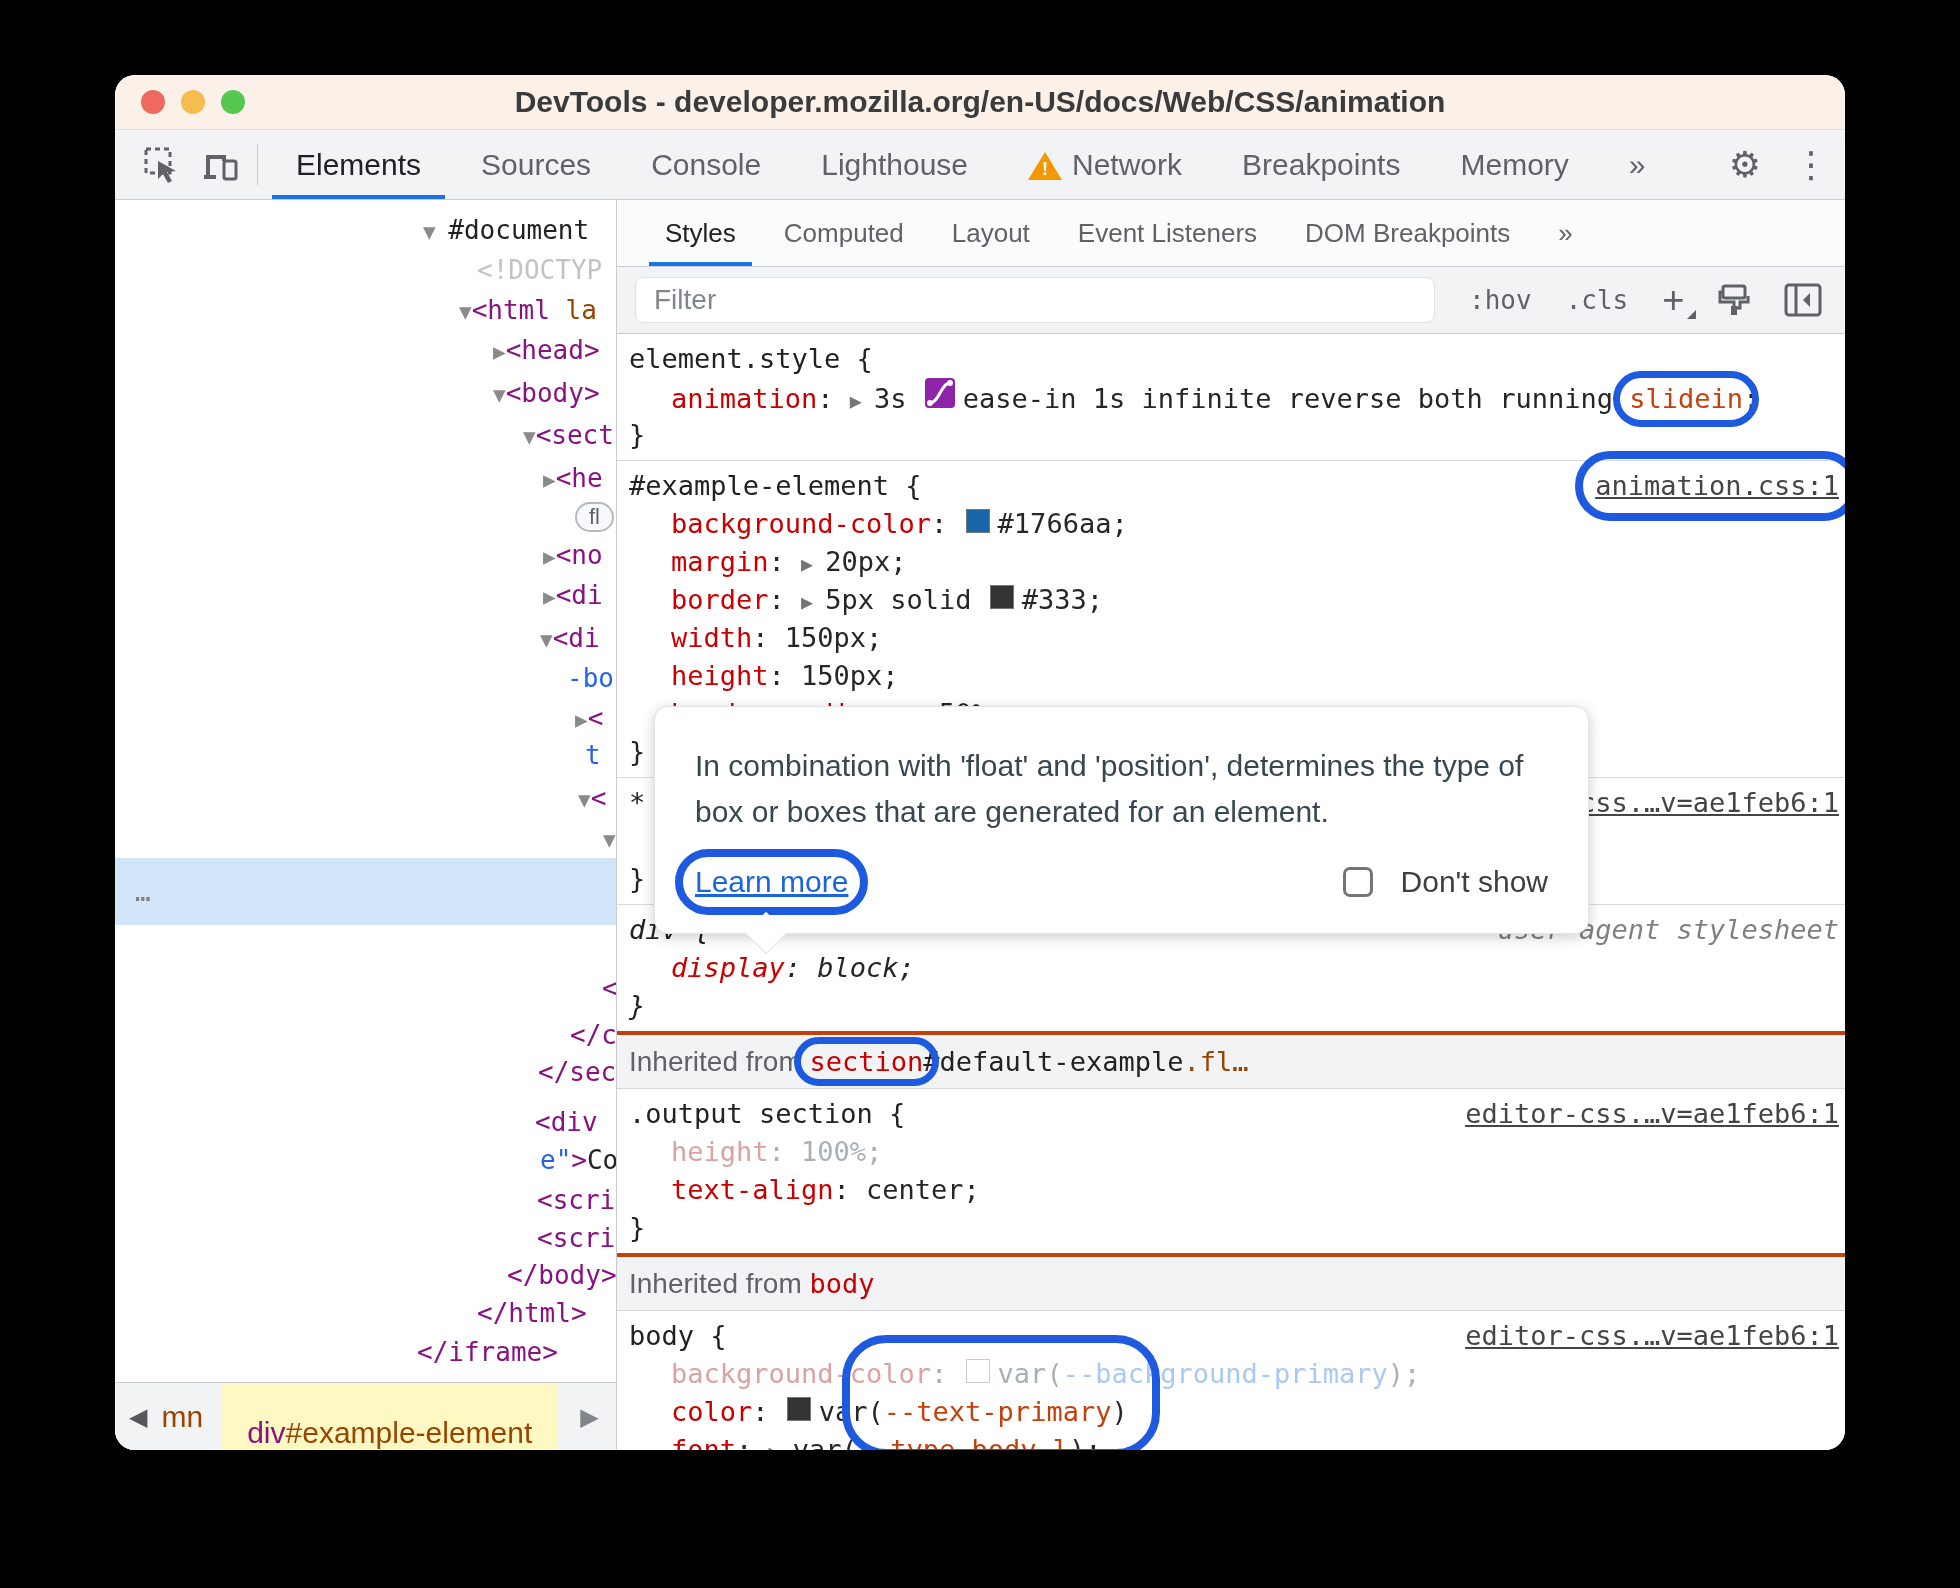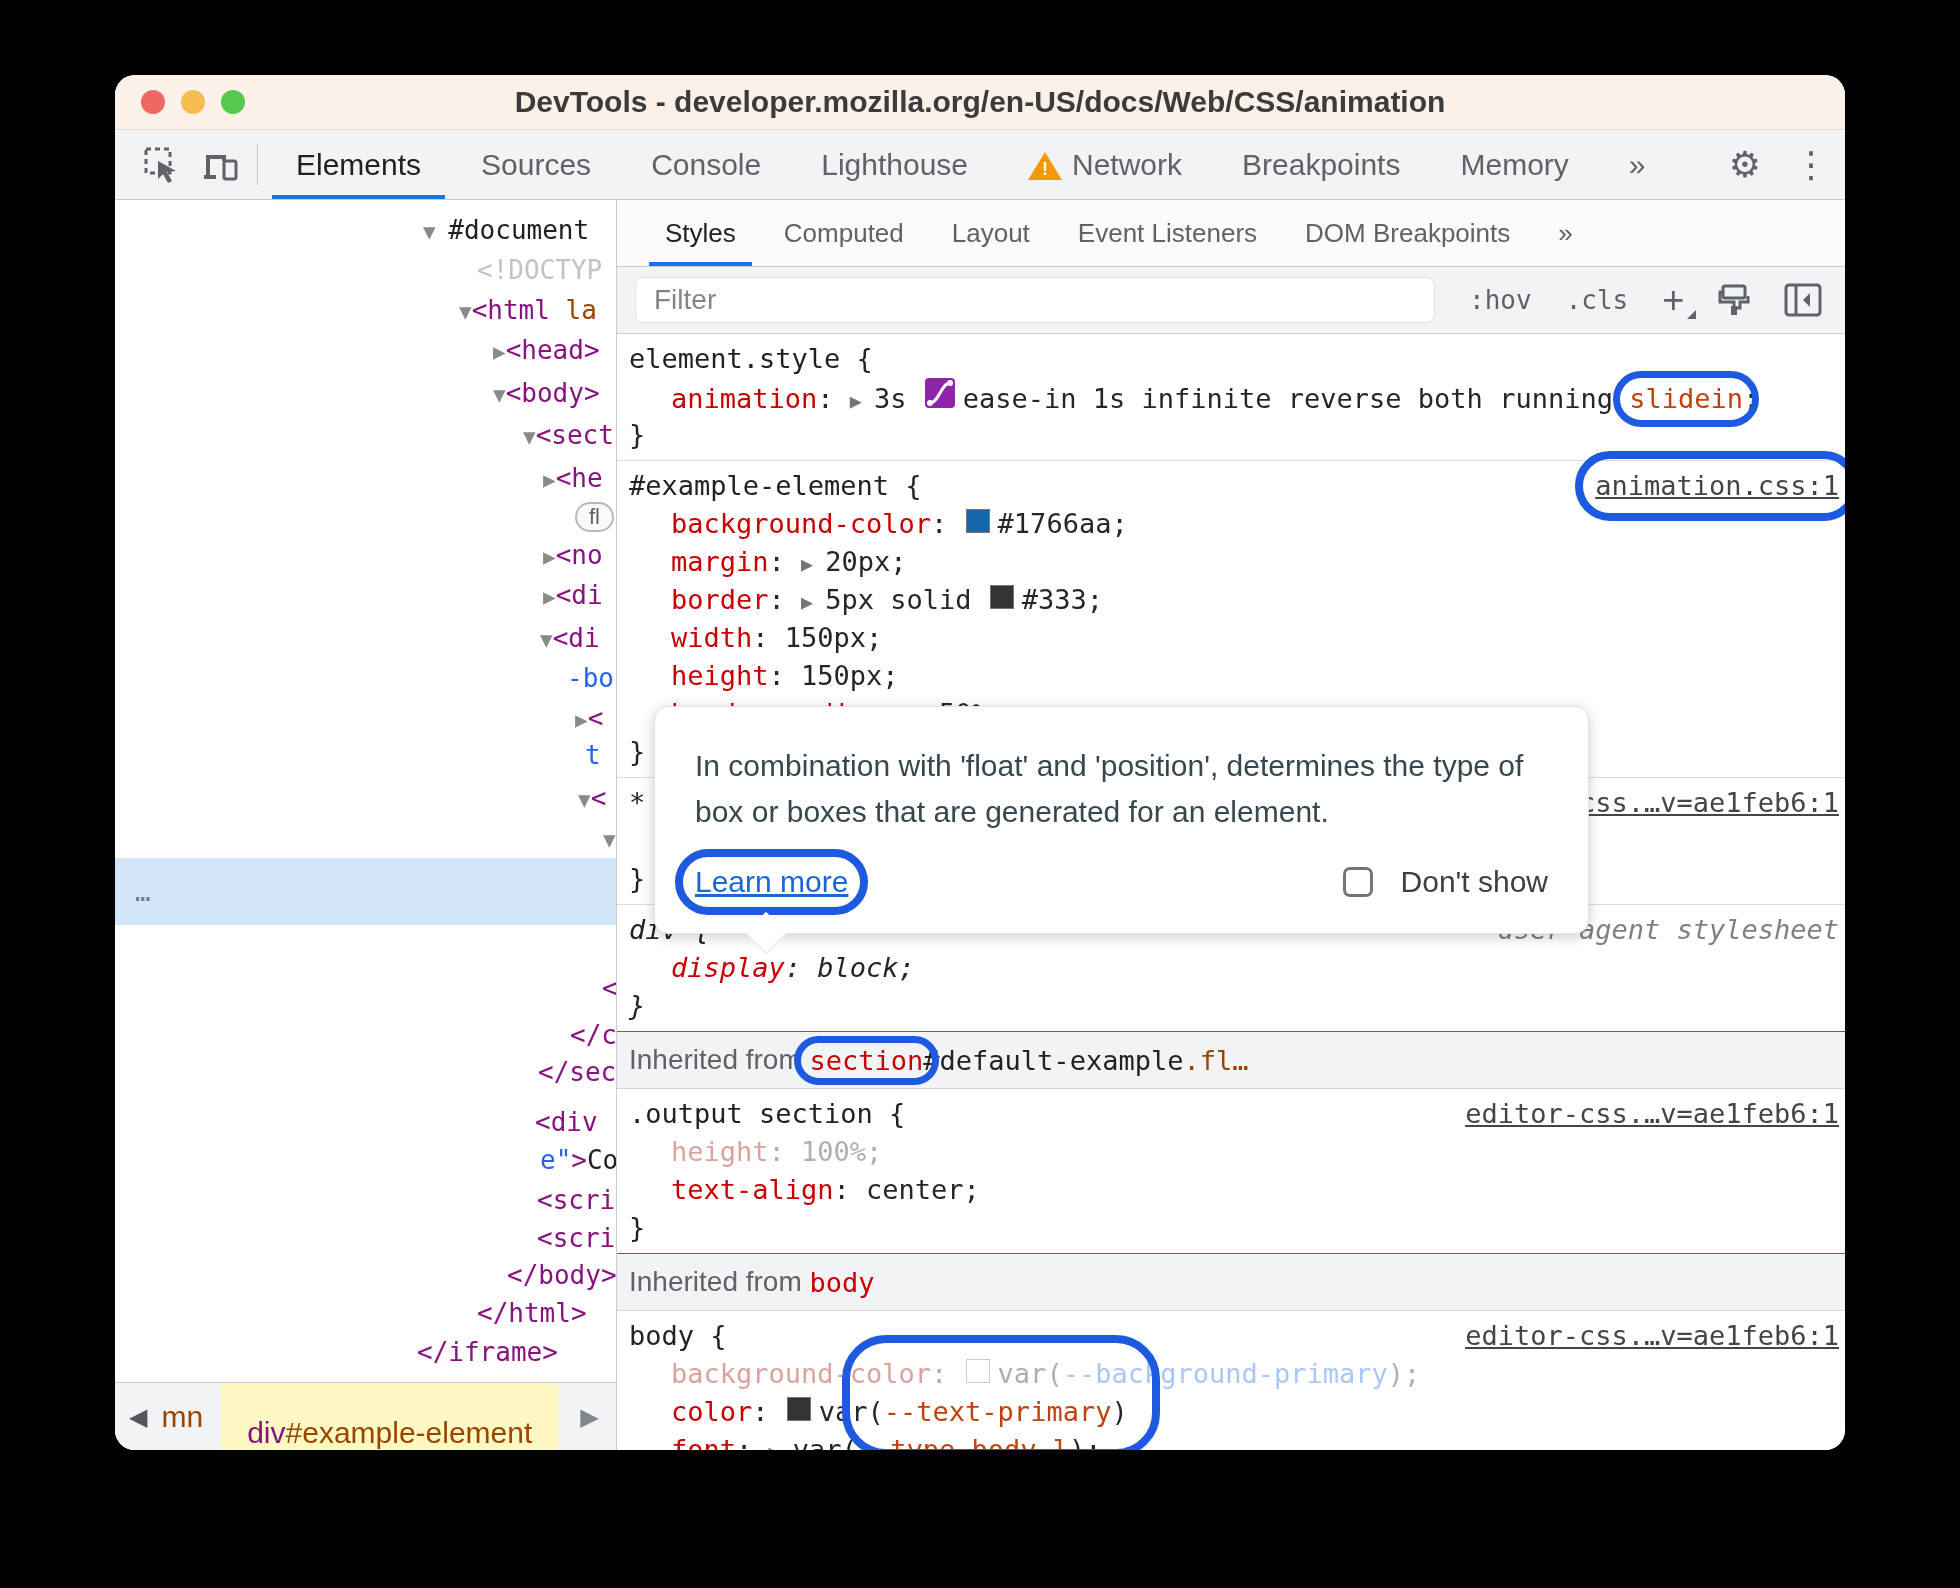--- a/index.html
+++ b/index.html
@@ -93,21 +93,21 @@
   .sg-prop-faded { color:#dca1a1; }
   .sg-val-faded { color:#abb0b5; }
   .sg-var-faded { color:#a9c8f5; }
   .srclink { color:#454545; text-decoration:underline; margin-right:6px; cursor:pointer; position:relative; }
   .metalink { color:#808080; font-style:italic; margin-right:6px; }
   .swatch { display:inline-block; width:24px; height:24px; border:1px solid #767676; margin:0 8px 0 2px;
     vertical-align:-2px; }
   .beziericon { display:inline-block; width:30px; height:30px; border-radius:4px; background:#8e24aa;
     margin:0 8px 0 2px; vertical-align:-4px; position:relative; }
   .beziericon svg { position:absolute; inset:0; }
-  .hdr { height:58px; background:#f1f3f4; border-top:1px solid #c2410c; border-bottom:1px solid #d7d7d7;
+  .hdr { height:58px; background:#f1f3f4; border-top:4px solid #c2410c; border-bottom:1px solid #d7d7d7;
     display:flex; align-items:center; padding-left:12px; white-space:pre; }
   .hdr .meta-sans { font:28px "Liberation Sans", sans-serif; color:#5f6368; }
   .hdr .mono { font:27px "DejaVu Sans Mono", monospace; }
 
   
   .circled { position:relative; }
   .circled::after { content:''; position:absolute; inset:-9px -16px; border:7px solid #1d5ae0; border-radius:30px; pointer-events:none; }
   .circled.big::after { inset:-16px -20px; border-radius:36px; border-width:8px; }
   .oval-annot { position:absolute; border:8px solid #1d5ae0; border-radius:44px; pointer-events:none; z-index:60; }
 

